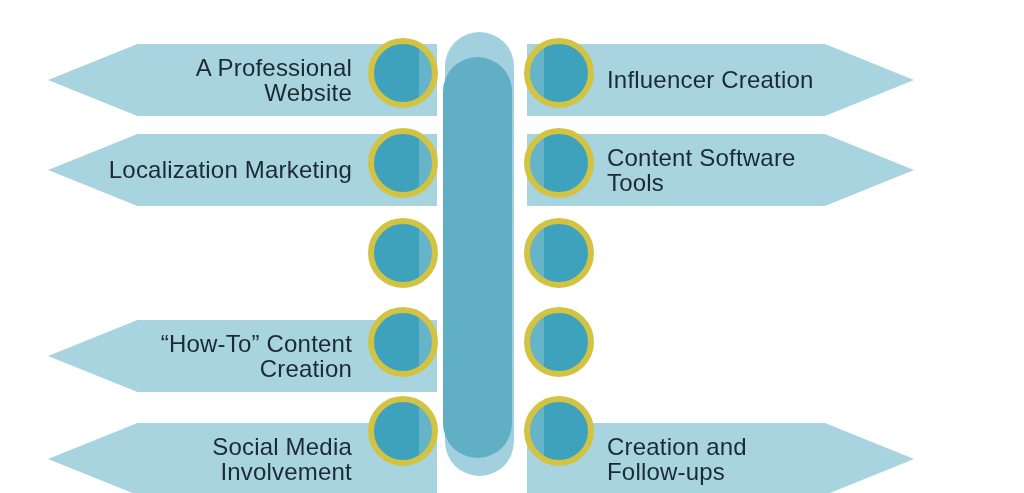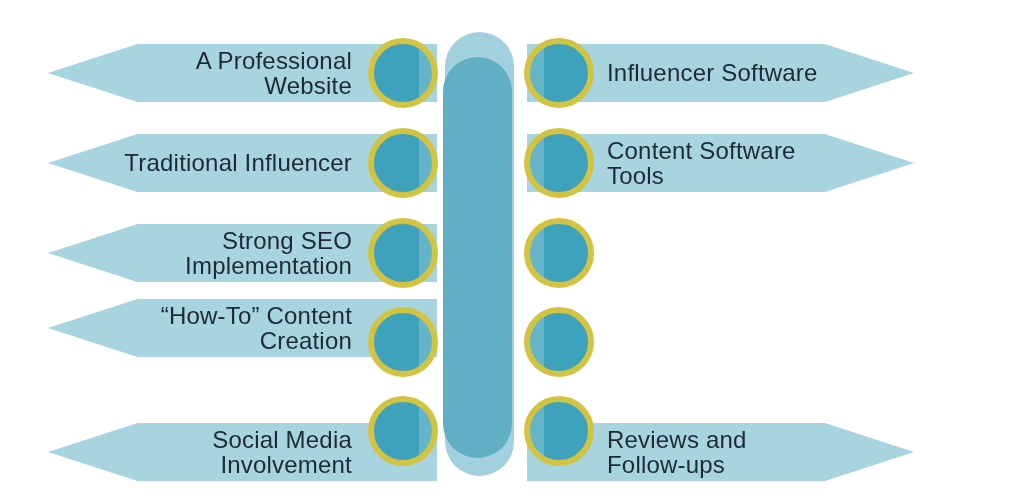--- a/index.html
+++ b/index.html
@@ -13,21 +13,21 @@
   
   .spine-outer{
     position:absolute;left:445px;top:32px;width:69px;height:444px;
     border-radius:35px;background:var(--pill_outer,#a3d0de);
   }
   .spine-inner{
     position:absolute;left:443px;top:57px;width:69px;height:401px;
     border-radius:35px;background:var(--pill_inner,#60afc5);
   }
   
-  .row{position:absolute;height:58px;text-decoration:underline;}
+  .row{position:absolute;height:72px;text-decoration:underline;}
   .row.left{left:48px;width:389px;}
   .row.right{left:527px;width:387px;}
   .banner-shape{position:absolute;left:0;top:0;right:0;bottom:0;background:var(--banner,#a8d4e0);}
   .left-shape{clip-path:polygon(0 50%,23% 0,100% 0,100% 100%,23% 100%);}
   .right-shape{clip-path:polygon(0 0,77% 0,100% 50%,77% 100%,0 100%);}
   .label{
     position:absolute;top:50%;transform:translateY(-50%);
     font-size:24px;line-height:1.05;letter-spacing:.2px;
     color:var(--text,#1b2a33);white-space:pre-line;
   }
@@ -35,69 +35,64 @@
   .right-label{left:80px;text-align:left;}
   
   .circle{
     position:absolute;width:58px;height:58px;
     border:6px solid var(--ring,#d2c343);
     border-radius:50%;
   }
   .circle.on-left{left:368px;background:linear-gradient(90deg,var(--circle_fill,#3fa2bd) 0 77%,var(--circle_highlight,#66b4c8) 77% 100%);}
   .circle.on-right{left:524px;background:linear-gradient(90deg,var(--circle_highlight,#66b4c8) 0 24%,var(--circle_fill,#3fa2bd) 24% 100%);}
   
-  .r0{top:44px;} .r1{top:134px;} .r2{top:224px;} .r3{top:299px;} .r4{top:423px;}
+  .r0{top:44px;} .r1{top:134px;} .r2{top:224px;} .r3{top:320px;} .r4{top:423px;}
   
   .c0{top:38px;} .c1{top:128px;} .c2{top:218px;} .c3{top:307px;} .c4{top:396px;}
 </style>
 </head>
 <body>
 
 <div class="stage">
 
   <div class="spine-outer"></div>
   <div class="spine-inner"></div>
 
   <div class="row left r0">
     <div class="banner-shape left-shape"></div>
     <div class="label left-label">A Professional
 Website</div>
   </div>
   <div class="row left r1">
     <div class="banner-shape left-shape"></div>
-    <div class="label left-label">Traditional Influencer</div>
-  </div>
-  <div class="row left r2">
-    <div class="banner-shape left-shape"></div>
-    <div class="label left-label">Strong SEO
-Implementation</div>
+    <div class="label left-label">Localization Marketing</div>
   </div>
   <div class="row left r3">
     <div class="banner-shape left-shape"></div>
     <div class="label left-label">“How-To” Content
 Creation</div>
   </div>
   <div class="row left r4">
     <div class="banner-shape left-shape"></div>
     <div class="label left-label">Social Media
 Involvement</div>
   </div>
 
   <div class="row right r0">
     <div class="banner-shape right-shape"></div>
-    <div class="label right-label">Influencer Software</div>
+    <div class="label right-label">Influencer Creation</div>
   </div>
   <div class="row right r1">
     <div class="banner-shape right-shape"></div>
     <div class="label right-label">Content Software
 Tools</div>
   </div>
   <div class="row right r4">
     <div class="banner-shape right-shape"></div>
-    <div class="label right-label">Reviews and
+    <div class="label right-label">Creation and
 Follow-ups</div>
   </div>
 
   <div class="circle on-left c0"></div>
   <div class="circle on-left c1"></div>
   <div class="circle on-left c2"></div>
   <div class="circle on-left c3"></div>
   <div class="circle on-left c4"></div>
 
   <div class="circle on-right c0"></div>

